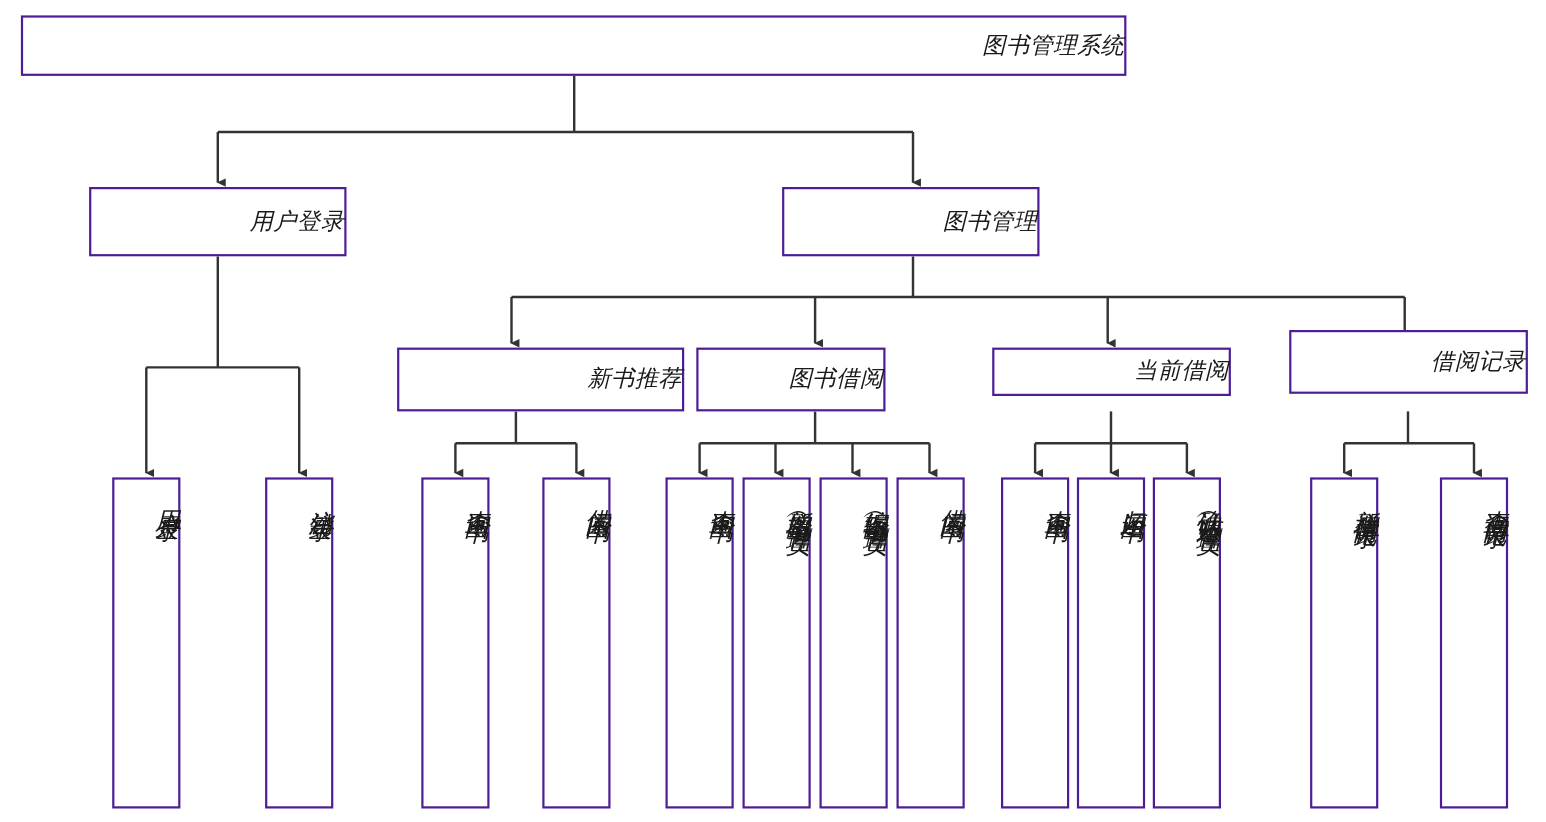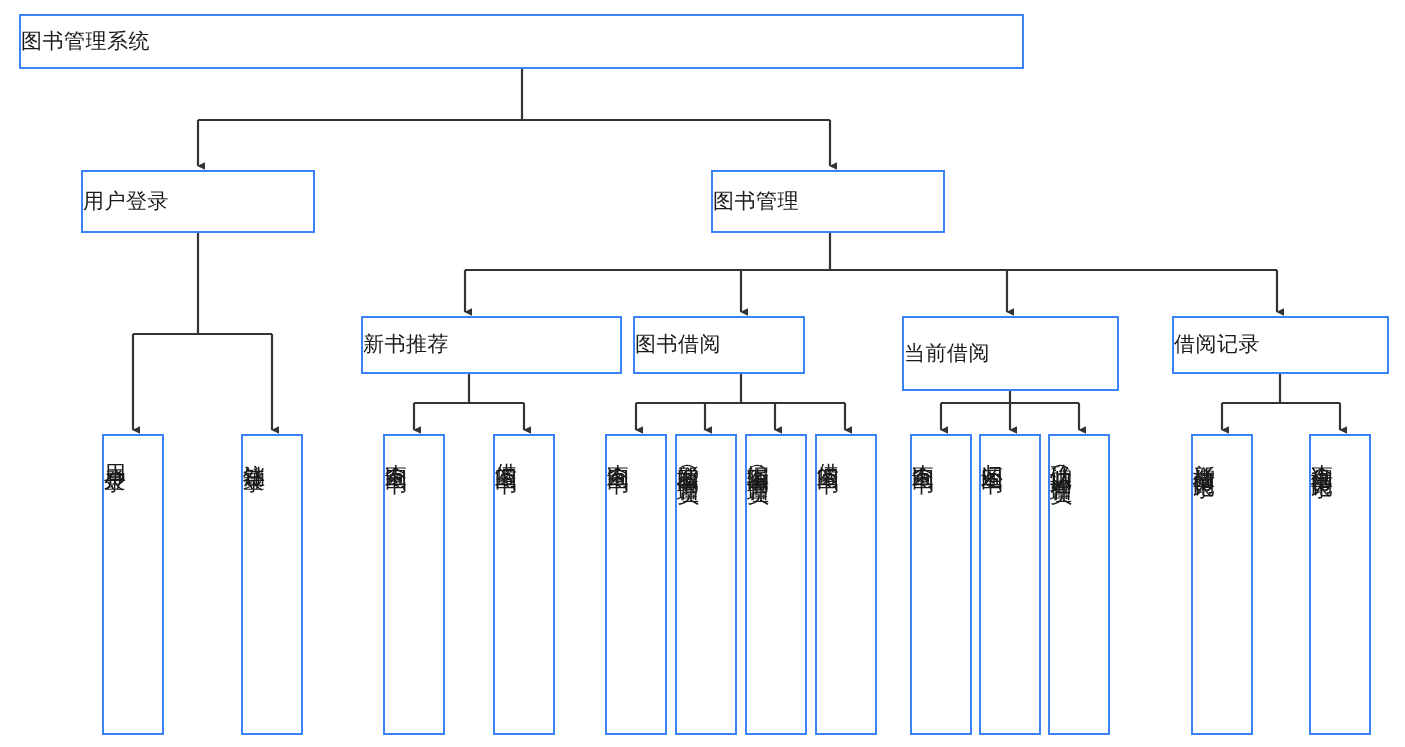--- a/index.html
+++ b/index.html
@@ -25,24 +25,25 @@
     left: 0;
     top: 0;
     width: 1405px;
     height: 747px;
     display: block;
   }
   .node-box {
     position: absolute;
     box-sizing: border-box;
     background: #ffffff;
-    border: 2px solid #3b82f6;
+    border: 2px solid #4c1d95;
     display: flex;
     align-items: center;
-    justify-content: flex-start;
+    justify-content: flex-end;
+    font-style: italic;
   }
   .node-label {
     color: #1a1a1a;
     font-size: 21px;
     line-height: 1.22;
     letter-spacing: 0.5px;
     text-align: center;
     white-space: pre;
   }
   .node-box.vertical {
@@ -138,25 +139,25 @@
   </div>
 
   <div class="node-box" style="left:361px; top:316px; width:261px; height:58px;">
     <span class="node-label">新书推荐</span>
   </div>
 
   <div class="node-box" style="left:633px; top:316px; width:172px; height:58px;">
     <span class="node-label">图书借阅</span>
   </div>
 
-  <div class="node-box" style="left:902px; top:316px; width:217px; height:75px;">
+  <div class="node-box" style="left:902px; top:316px; width:217px; height:44px;">
     <span class="node-label">当前借阅</span>
   </div>
 
-  <div class="node-box" style="left:1172px; top:316px; width:217px; height:58px;">
+  <div class="node-box" style="left:1172px; top:300px; width:217px; height:58px;">
     <span class="node-label">借阅记录</span>
   </div>
 
   <div class="node-box vertical" style="left:102px; top:434px; width:62px; height:301px;">
     <span class="node-label">用户登录</span>
   </div>
 
   <div class="node-box vertical" style="left:241px; top:434px; width:62px; height:301px;">
     <span class="node-label">注销登录</span>
   </div>

